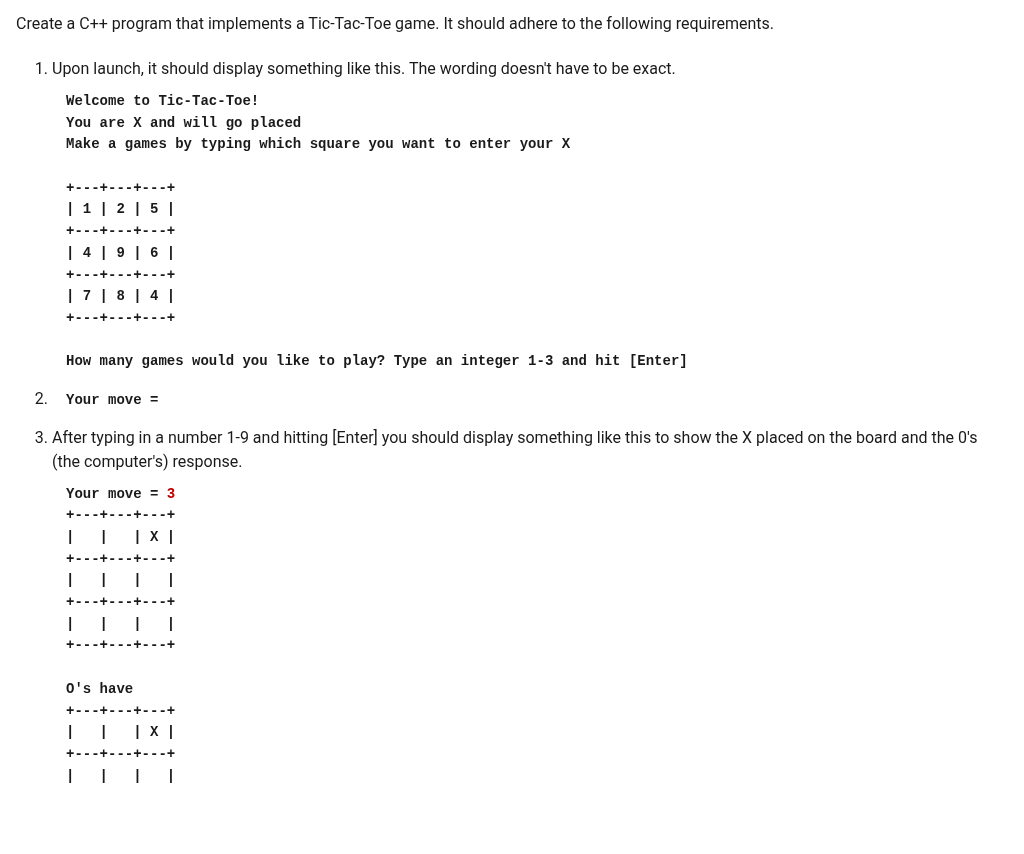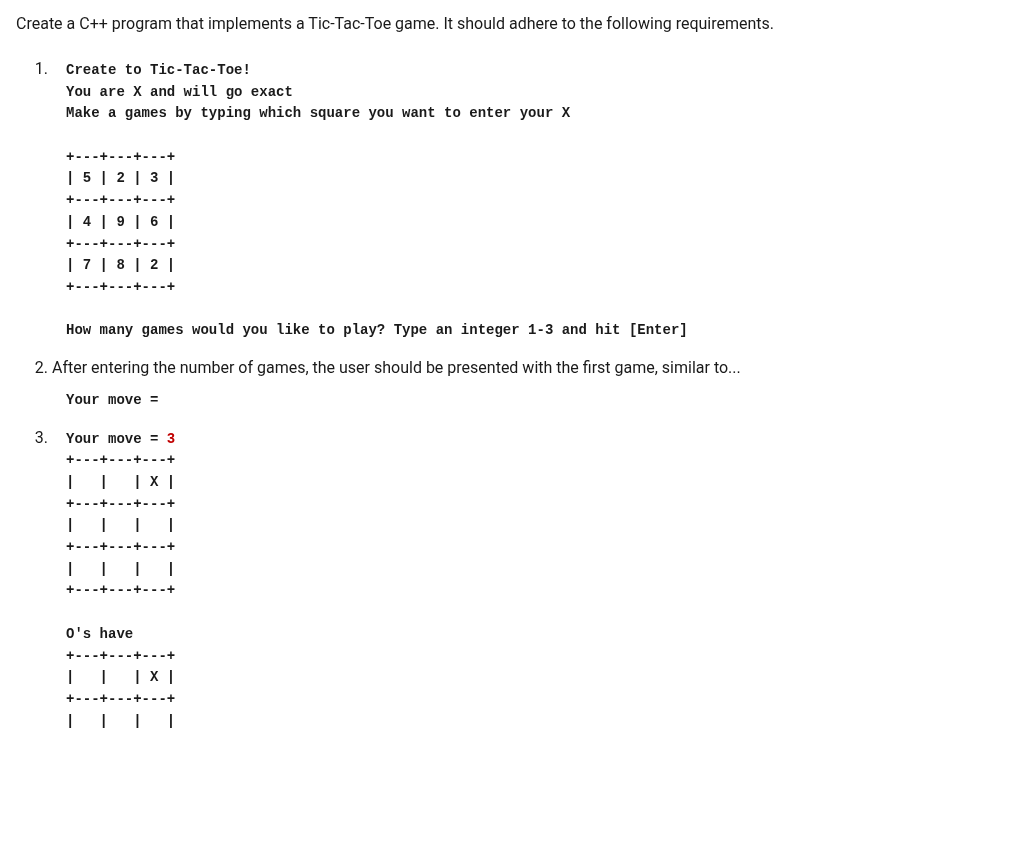--- a/index.html
+++ b/index.html
@@ -33,39 +33,40 @@
       color: #c00000;
     }
   </style>
 </head>
 <body>
 
 <div class="intro">Create a C++ program that implements a Tic-Tac-Toe game. It should adhere to the following requirements.</div>
 
 <ol class="main-list">
     <li>
-      <div class="mono"><span>Create to Tic-Tac-Toe!</span>
-<span>You are X and will go exact</span>
+      <div>Upon launch, it should display something like this. The wording doesn't have to be exact.</div>
+      <div class="mono"><span>Welcome to Tic-Tac-Toe!</span>
+<span>You are X and will go placed</span>
 <span>Make a games by typing which square you want to enter your X</span>
 <span></span>
 <span>+---+---+---+</span>
-<span>| 5 | 2 | 3 |</span>
+<span>| 1 | 2 | 5 |</span>
 <span>+---+---+---+</span>
 <span>| 4 | 9 | 6 |</span>
 <span>+---+---+---+</span>
-<span>| 7 | 8 | 2 |</span>
+<span>| 7 | 8 | 4 |</span>
 <span>+---+---+---+</span>
 <span></span>
 <span>How many games would you like to play? Type an integer 1-3 and hit [Enter]</span></div>
     </li>
     <li>
-      <div>After entering the number of games, the user should be presented with the first game, similar to...</div>
       <div class="mono"><span>Your move = </span></div>
     </li>
     <li>
+      <div>After typing in a number 1-9 and hitting [Enter] you should display something like this to show the X placed on the board and the 0's (the computer's) response.</div>
       <div class="mono"><span>Your move = </span><span class="red">3</span>
 <span>+---+---+---+</span>
 <span>|   |   | X |</span>
 <span>+---+---+---+</span>
 <span>|   |   |   |</span>
 <span>+---+---+---+</span>
 <span>|   |   |   |</span>
 <span>+---+---+---+</span>
 <span></span>
 <span>O's have</span>

